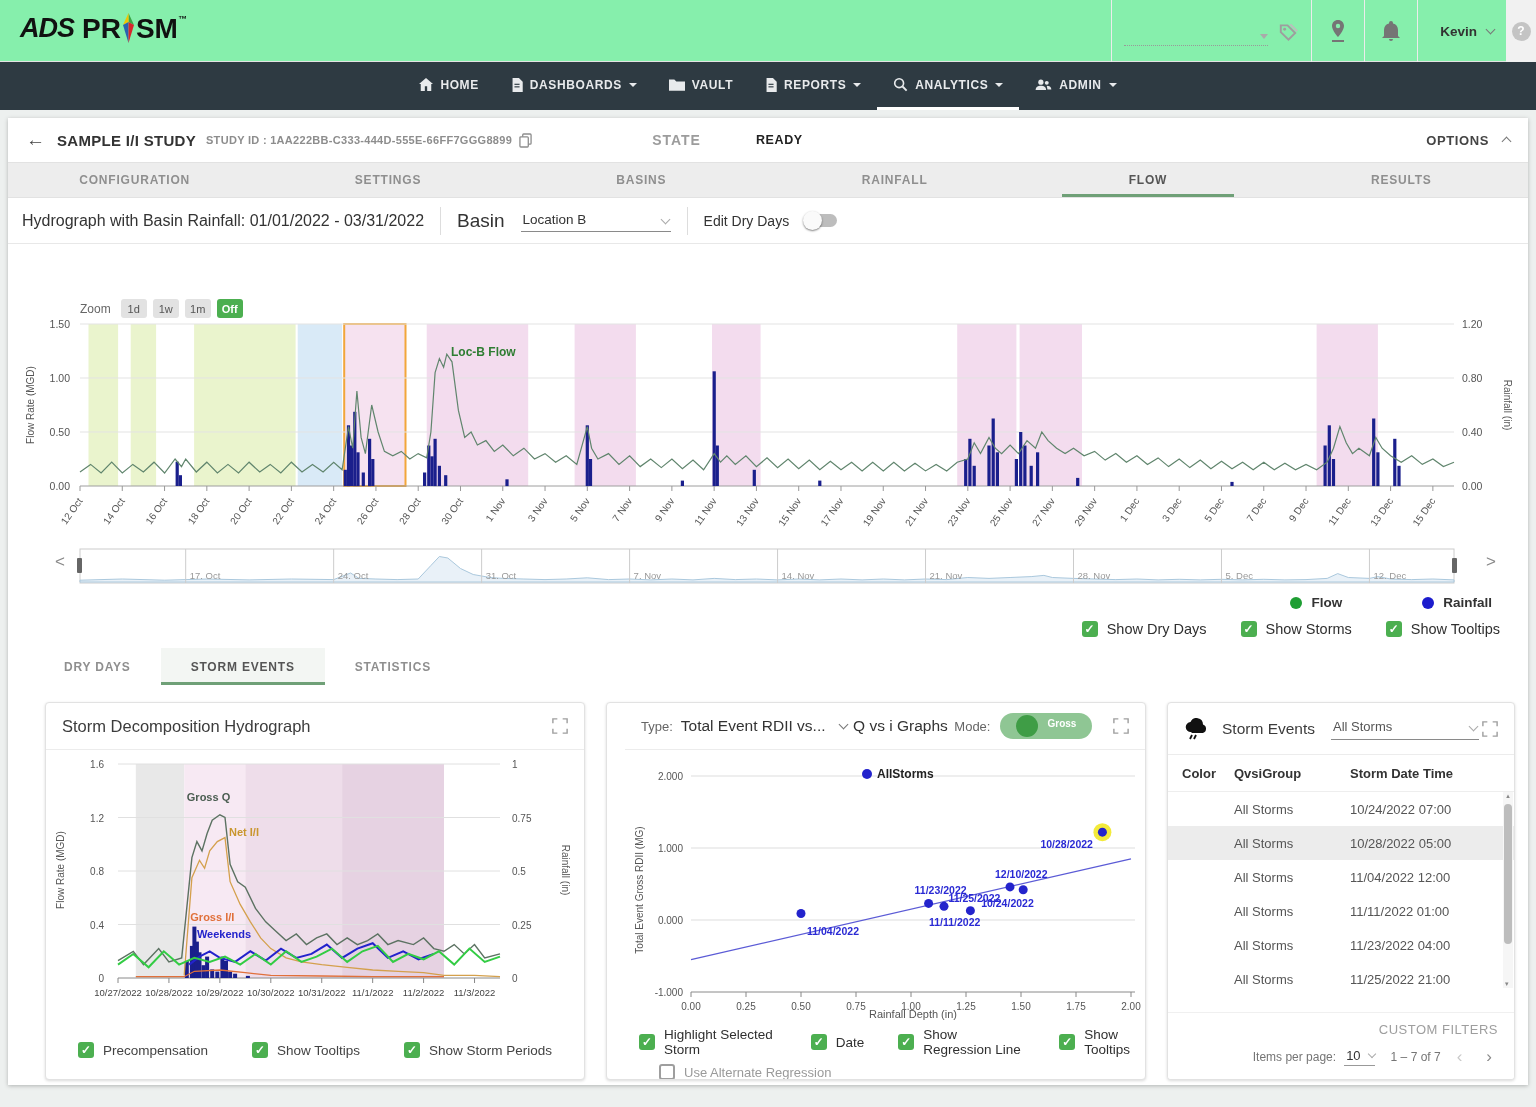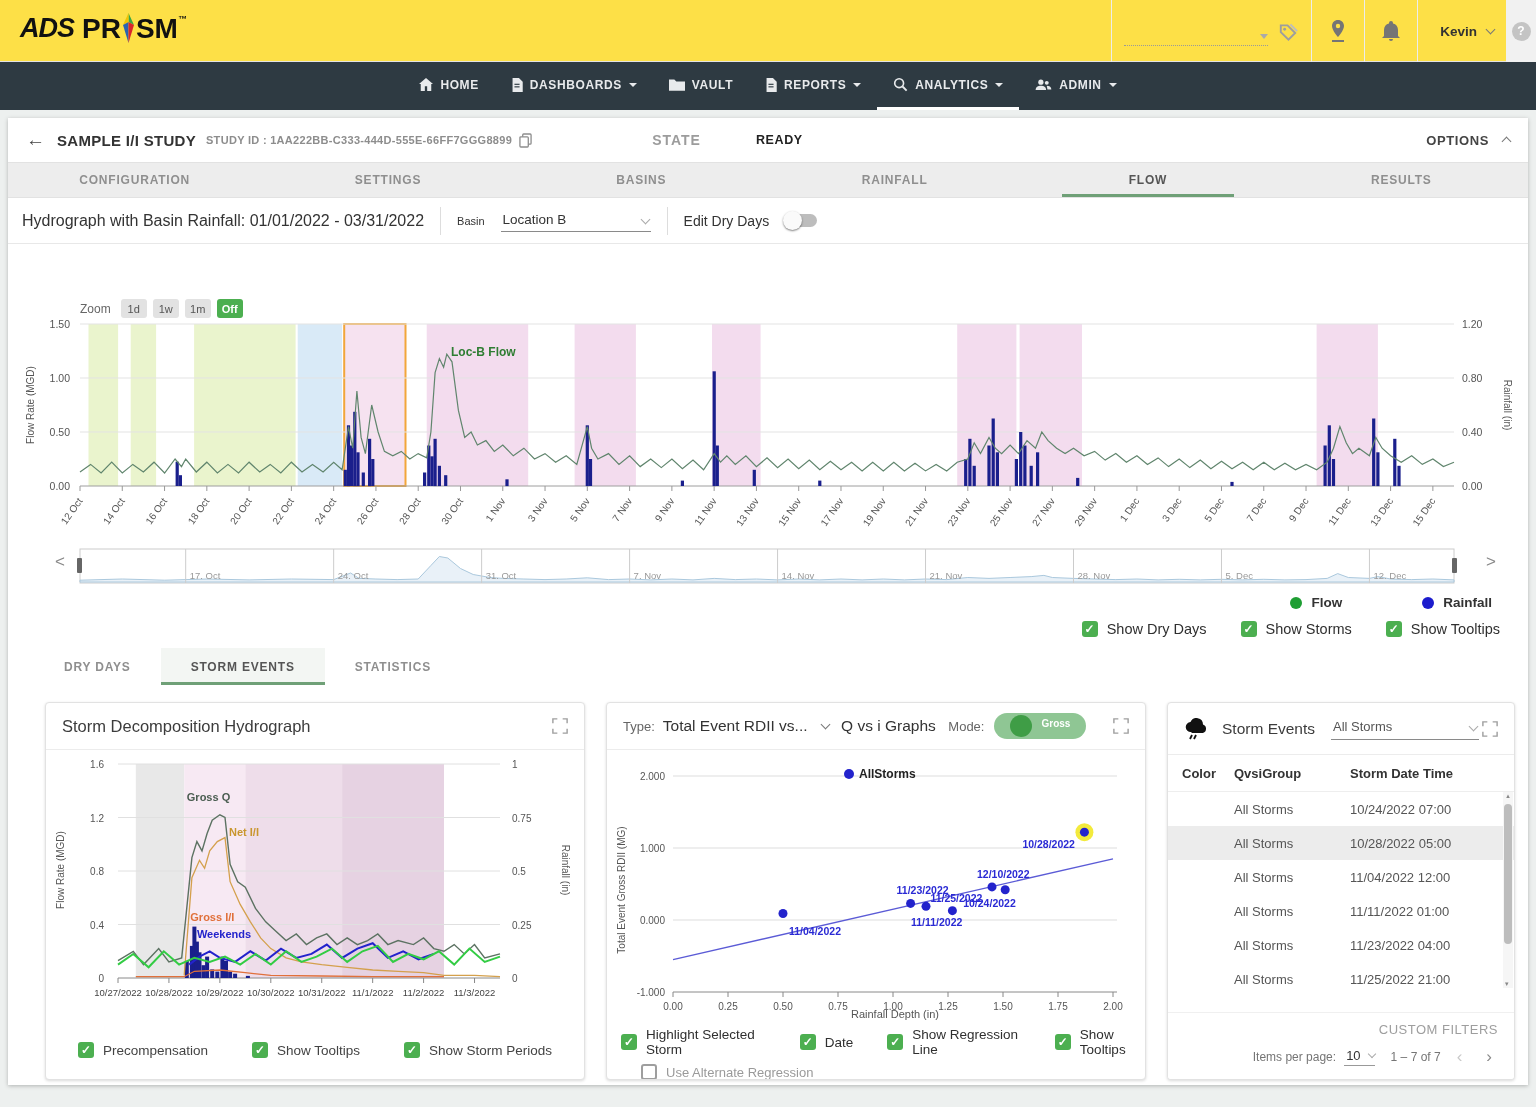--- a/index.html
+++ b/index.html
@@ -1,20 +1,20 @@
 <!DOCTYPE html>
 <html><head>
 <meta charset="utf-8">
 <style>
   * { margin:0; padding:0; box-sizing:border-box; }
   html,body { width:1536px; height:1107px; font-family:"Liberation Sans",sans-serif; background:#edf0ef; overflow:hidden; }
   svg text { font-family:"Liberation Sans",sans-serif; }
 
   
-  .topbar { position:absolute; top:0; left:0; width:1536px; height:62px; background:#fde047; border-bottom:1px solid #e3e3e3; z-index:5;}
+  .topbar { position:absolute; top:0; left:0; width:1536px; height:62px; background:#86efac; border-bottom:1px solid #e3e3e3; z-index:5;}
   .brand { position:absolute; left:20px; top:13px; display:flex; align-items:flex-start; }
   .brand-ads { font-size:27px; font-weight:bold; font-style:italic; letter-spacing:-1px; color:#111; }
   .brand-prism { font-size:28px; font-weight:bold; color:#111; letter-spacing:0px; margin-left:8px; display:flex; align-items:flex-start;}
   .brand-tm { font-size:9px; margin-top:1px; }
   .tb-right { position:absolute; right:0; top:0; height:62px; display:flex; align-items:center; }
   .tb-group { height:62px; display:flex; align-items:center; padding:0 12px; border-left:1px solid #ececec; position:relative;}
   .sel-underline { border-bottom:1px solid #444; width:150px; height:20px; position:relative; }
   .sel-dotted { border-bottom:1px dotted #999; width:150px; height:20px; position:relative;}
   .sel-label { position:absolute; top:8px; left:12px; font-size:10px; color:#777; }
   .caret-solid { width:0;height:0;border-left:4px solid transparent;border-right:4px solid transparent;border-top:5px solid #555; display:inline-block;}
@@ -42,21 +42,21 @@
   .options { margin-left:auto; font-size:13px; color:#444; font-weight:bold; letter-spacing:.6px; display:flex; align-items:center; gap:8px; cursor:pointer;}
 
   .tabs-row { position:absolute; top:44px; left:0; width:100%; height:36px; background:#ededed; border-top:1px solid #e2e2e2; border-bottom:1px solid #e2e2e2; display:flex;}
   .tab { flex:1; display:flex; align-items:center; justify-content:center; font-size:12px; font-weight:bold; color:#8f8f8f; letter-spacing:.8px; position:relative; cursor:pointer;}
   .tab.active { color:#555; }
   .tab.active::after { content:""; position:absolute; bottom:0; left:16%; width:68%; height:3px; background:#6fa077;}
 
   .control-row { position:absolute; top:80px; left:0; width:100%; height:46px; display:flex; align-items:center; padding-left:14px; border-bottom:1px solid #e8e8e8;}
   .hydro-title { font-size:16px; color:#333; }
   .vdiv { width:1px; height:28px; background:#ddd; margin:0 16px; }
-  .basin-label { font-size:11px; color:#333; }
+  .basin-label { font-size:19px; color:#333; }
   .basin-select { width:150px; margin-left:16px; border-bottom:1px solid #8a8a8a; font-size:13.5px; color:#333; padding:2px 2px 4px 2px; position:relative; cursor:pointer;}
   .basin-select .chev { position:absolute; right:2px; top:6px; border-color:#aaa;}
   .edd-label { font-size:14px; color:#333; }
   .switch-off { width:32px; height:13px; background:#bdbdbd; border-radius:7px; margin-left:16px; position:relative; cursor:pointer;}
   .switch-off .knob { position:absolute; left:-2px; top:-3px; width:19px; height:19px; border-radius:50%; background:#fafafa; box-shadow:0 1px 2px rgba(0,0,0,.5);}
 
   
   .zoom-row { position:absolute; top:181px; left:72px; display:flex; align-items:center; gap:6px;}
   .zoom-label { font-size:12px; color:#666; margin-right:4px;}
   .zbtn { min-width:26px; height:19px; background:#e2e2e2; border-radius:3px; font-size:11px; color:#555; display:flex; align-items:center; justify-content:center; padding:0 5px; cursor:pointer;}
@@ -568,21 +568,21 @@
             <span class="cb">✓</span>
             <span>Show Tooltips</span>
           </div>
         <div class="cb-item">
             <span class="cb">✓</span>
             <span>Show Storm Periods</span>
           </div>
       </div>
     </div>
 
-    <div class="panel" style="width:540px;">
+    <div class="panel" style="width:540px;padding-left:18px;">
       <div class="p-head">
         <span class="type-label">Type:</span>
         <span class="type-value">
           <span>Total Event RDII vs...</span>
           <span class="chev"></span>
         </span>
         <span class="qvsi-title">Q vs i Graphs</span>
         <span class="mode-label">Mode:</span>
         <div class="gross-toggle">
           <div class="gknob"></div>

